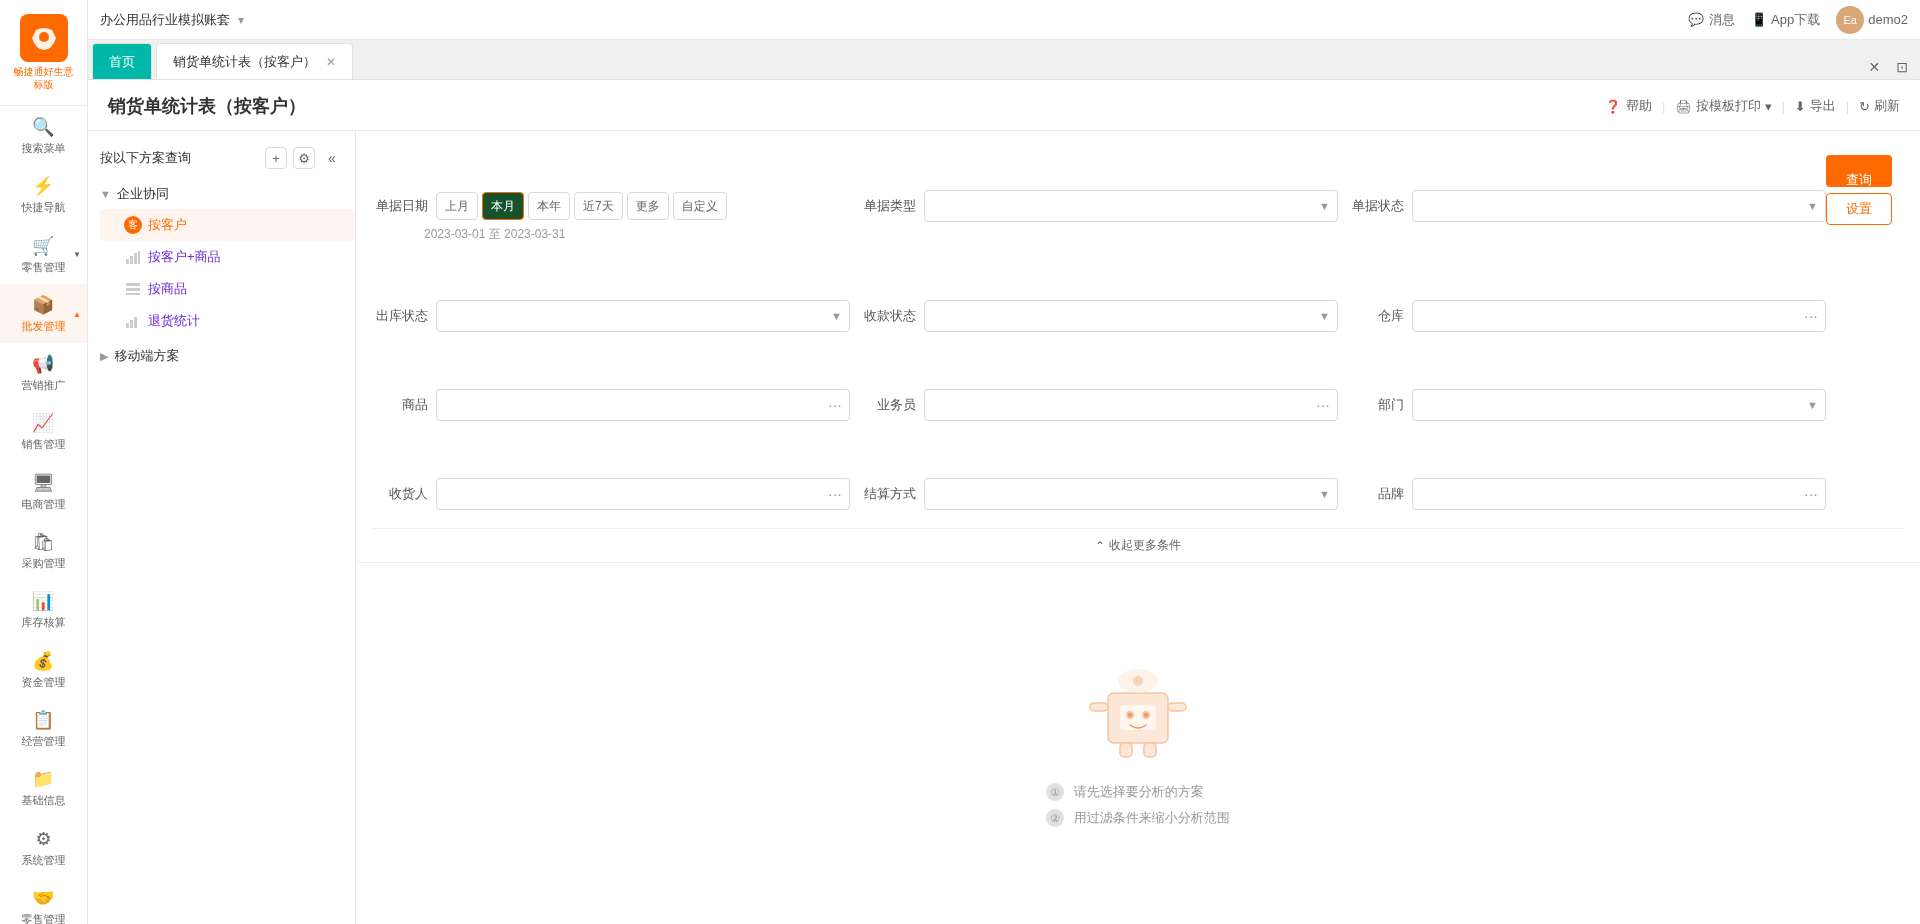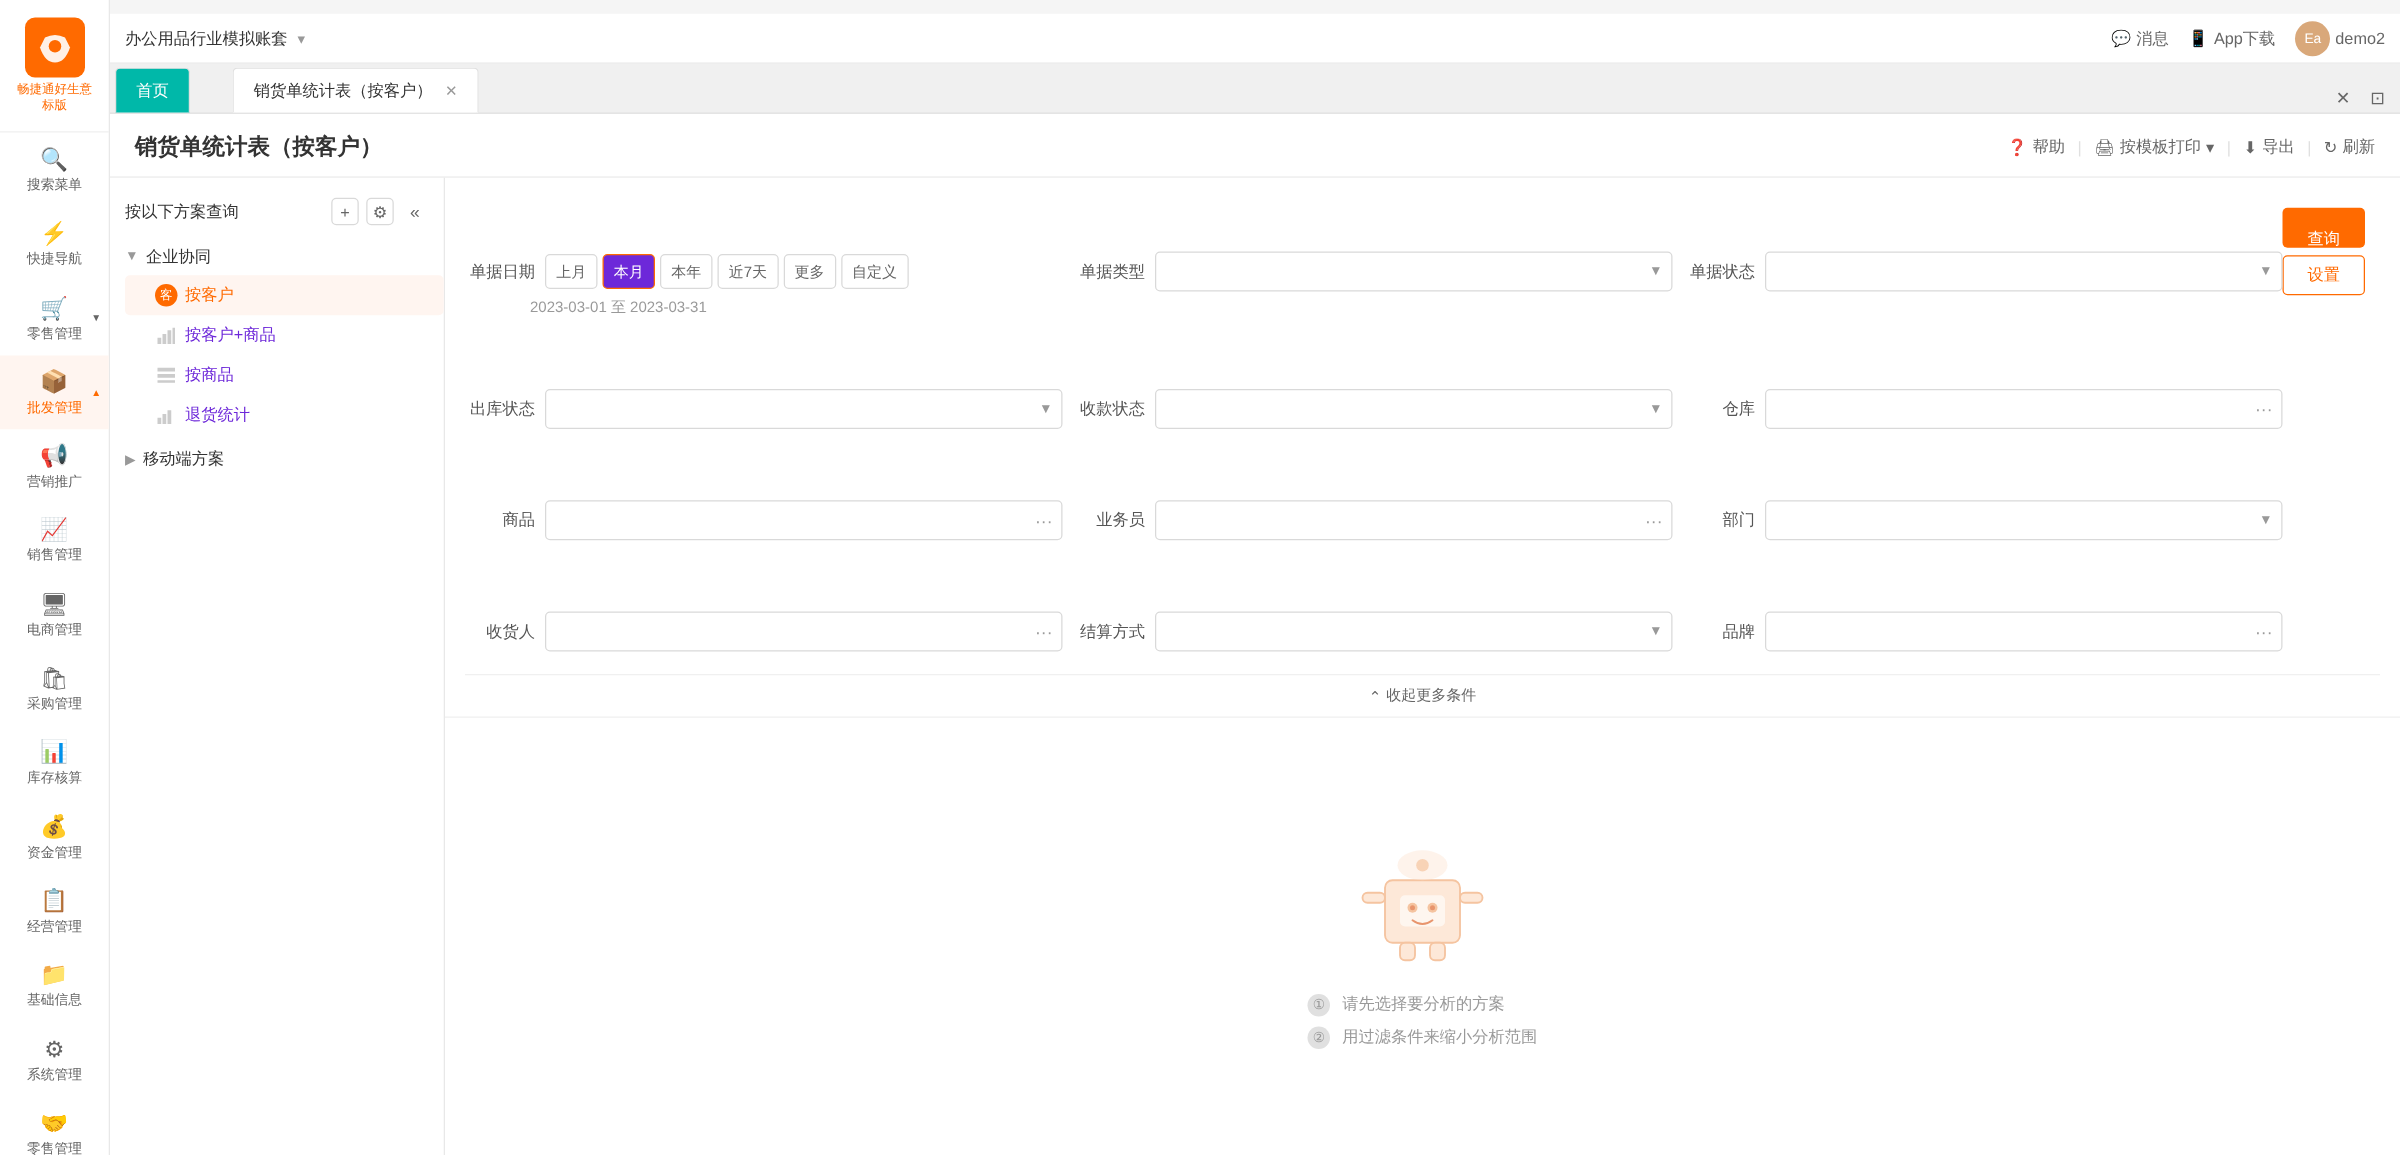--- a/index.html
+++ b/index.html
@@ -18,30 +18,30 @@
     .sidebar-item .s-icon { width: 22px; height: 22px; margin-bottom: 3px; display: flex; align-items: center; justify-content: center; font-size: 18px; }
     .sidebar-item .s-label { font-size: 11px; text-align: center; line-height: 1.3; }
     .sidebar-item.has-arrow { position: relative; }
     .sidebar-item.has-arrow::after { content: '▲'; font-size: 8px; position: absolute; right: 6px; top: 50%; transform: translateY(-50%); }
     .sidebar-item.has-arrow.collapsed::after { content: '▼'; }
 
     
     .main { flex: 1; display: flex; flex-direction: column; overflow: hidden; }
 
     
-    .header { height: 40px; background: #fff; border-bottom: 1px solid #e8e8e8; display: flex; align-items: center; padding: 0 12px; justify-content: space-between; margin-top: 11px; }
+    .header { height: 40px; background: #fff; border-bottom: 1px solid #e8e8e8; display: flex; align-items: center; padding: 0 12px; justify-content: space-between; }
     .header-left { display: flex; align-items: center; gap: 8px; }
     .header-title { font-size: 13px; color: #333; }
     .header-dropdown { color: #999; cursor: pointer; font-size: 12px; }
     .header-right { display: flex; align-items: center; gap: 16px; font-size: 13px; color: #666; }
     .header-right .h-item { display: flex; align-items: center; gap: 4px; cursor: pointer; }
     .user-avatar { width: 28px; height: 28px; border-radius: 50%; background: #d9a87a; display: flex; align-items: center; justify-content: center; color: #fff; font-size: 11px; overflow: hidden; }
 
     
-    .tabs-bar { height: 40px; background: #f0f0f0; display: flex; align-items: flex-end; padding: 0 0; border-bottom: 1px solid #e0e0e0; gap: 30px; }
+    .tabs-bar { height: 40px; background: #f0f0f0; display: flex; align-items: flex-end; padding: 0 0; border-bottom: 1px solid #e0e0e0; }
     .tab { height: 36px; padding: 0 16px; display: flex; align-items: center; gap: 6px; cursor: pointer; border-radius: 4px 4px 0 0; font-size: 13px; background: #dcdcdc; color: #666; margin-left: 4px; margin-right: 0; border: 1px solid #e0e0e0; border-bottom: none; }
     .tab.active { background: #fff; color: #333; border-color: #e0e0e0; }
     .tab .close-btn { font-size: 12px; color: #999; cursor: pointer; margin-left: 4px; }
     .tab-home { background: #00b8a9; color: #fff; border-color: #00b8a9; }
     .tab-home.active { background: #00b8a9; color: #fff; }
     .tabs-actions { margin-left: auto; display: flex; align-items: center; gap: 8px; padding-right: 8px; }
     .tabs-actions .t-btn { color: #666; cursor: pointer; font-size: 14px; padding: 4px; }
 
     
     .content { flex: 1; overflow-y: auto; background: #f5f5f5; }
@@ -68,21 +68,21 @@
     .scheme-group-header { display: flex; align-items: center; padding: 6px 12px; cursor: pointer; font-size: 13px; color: #333; }
     .sg-arrow { margin-right: 6px; font-size: 11px; color: #999; }
     .sg-label { flex: 1; }
     .scheme-group-items { padding-left: 12px; }
     .scheme-item { display: flex; align-items: center; padding: 7px 12px 7px 24px; cursor: pointer; font-size: 13px; color: #6d28d9; gap: 6px; }
     .scheme-item.active { background: #fff5f0; color: #ff6a00; border-radius: 4px; }
     .scheme-item .si-icon { width: 18px; height: 18px; border-radius: 50%; background: #ff6a00; display: flex; align-items: center; justify-content: center; color: #fff; font-size: 10px; flex-shrink: 0; }
     .scheme-item .si-icon-chart { width: 18px; height: 18px; display: flex; align-items: center; justify-content: center; color: #999; font-size: 14px; flex-shrink: 0; }
     .scheme-item-label { flex: 1; }
     .date-btn { height: 28px; padding: 0 8px; border: 1px solid #d9d9d9; border-radius: 4px; font-size: 12px; cursor: pointer; background: #fff; color: #666; white-space: nowrap; }
-    .date-btn.active { background: #6d28d9; color: #fff; border-color: #ff6a00; }
+    .date-btn.active { background: #14532d; color: #fff; border-color: #ff6a00; }
 
     
     .query-btn { height: 32px; padding: 16px 20px; background: #ff6a00; color: #fff; border: none; border-radius: 4px; font-size: 13px; cursor: pointer; }
     .setting-btn { height: 32px; padding: 0 16px; background: #fff; color: #ff6a00; border: 1px solid #ff6a00; border-radius: 4px; font-size: 13px; cursor: pointer; }
 
     
     .right-btn-group { display: flex; flex-direction: column; gap: 6px; padding: 12px 12px 0 0; flex-shrink: 0; }
 
     
     .collapse-bar { text-align: center; padding: 8px; border-top: 1px solid #f0f0f0; margin-top: 8px; }

